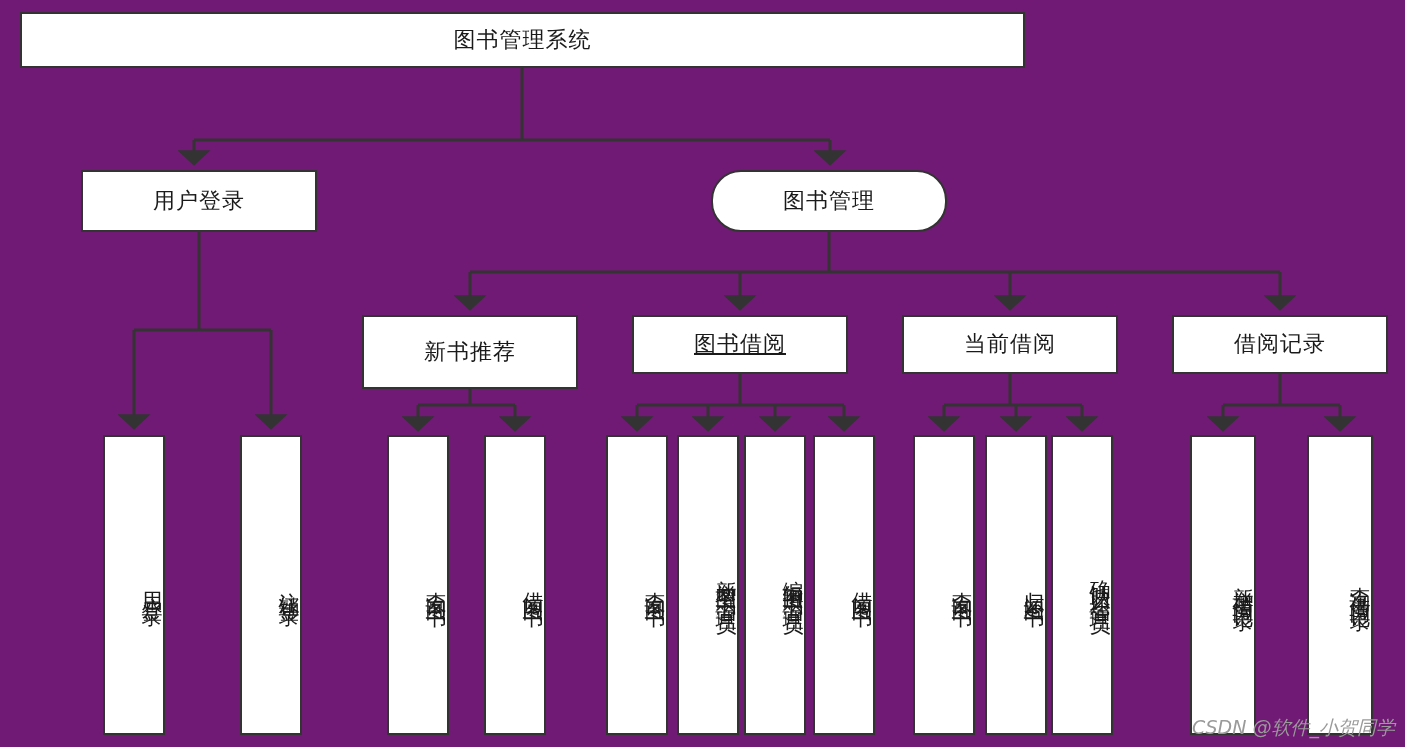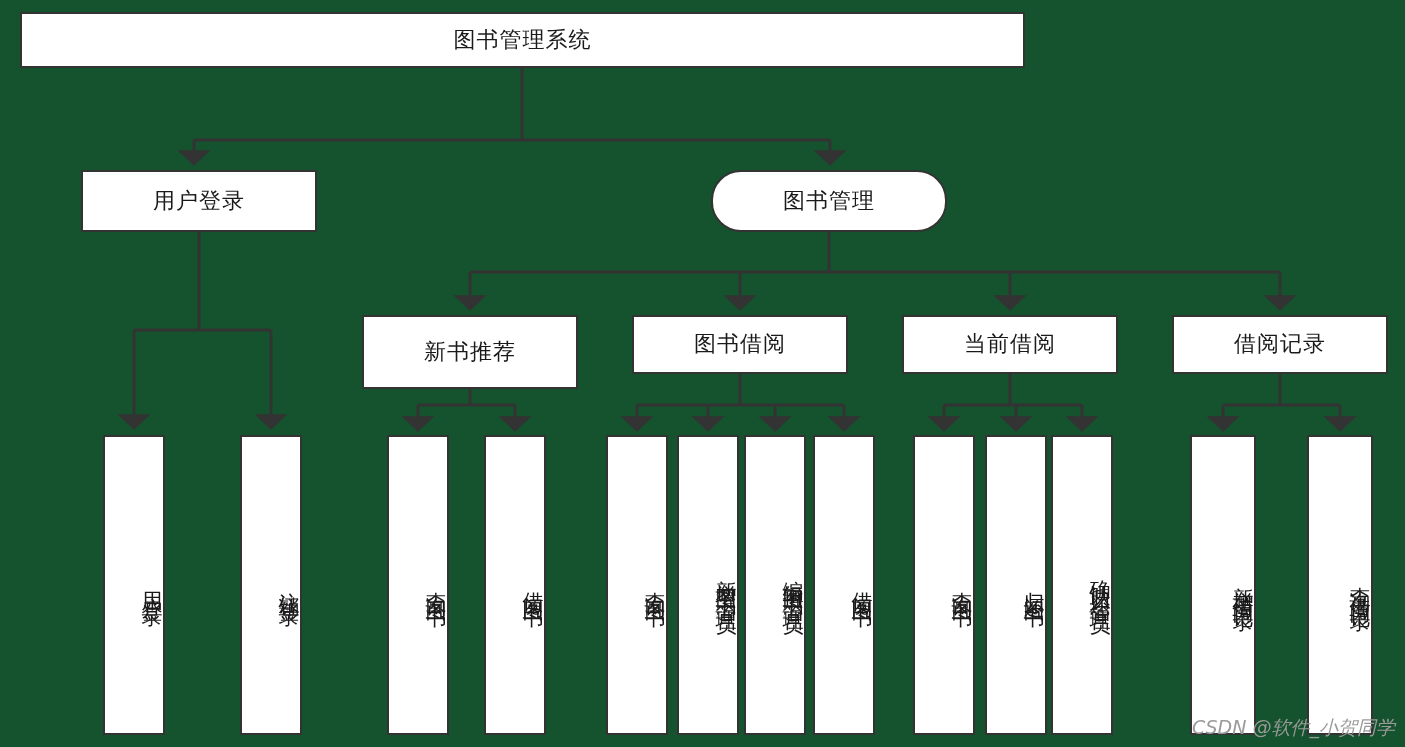--- a/index.html
+++ b/index.html
@@ -4,21 +4,21 @@
 <style>
   html, body {
     margin: 0;
     padding: 0;
     background: #ffffff;
   }
   #canvas {
     position: relative;
     width: 1405px;
     height: 747px;
-    background: #14532d;
+    background: #701a75;
     font-family: "DejaVu Sans", "Liberation Sans", sans-serif;
     overflow: hidden;
   }
   svg.wires {
     position: absolute;
     left: 0;
     top: 0;
     width: 1405px;
     height: 747px;
     pointer-events: none;
@@ -126,21 +126,21 @@
   <div class="node horiz" style="left:81px; top:170px; width:236px; height:62px;">
     <span>用户登录</span>
   </div>
   <div class="node horiz" style="left:711px; top:170px; width:236px; height:62px;border-radius:30px;">
     <span>图书管理</span>
   </div>
 
   <div class="node horiz" style="left:362px; top:315px; width:216px; height:74px;">
     <span>新书推荐</span>
   </div>
-  <div class="node horiz" style="left:632px; top:315px; width:216px; height:59px;">
+  <div class="node horiz" style="left:632px; top:315px; width:216px; height:59px;text-decoration:underline;">
     <span>图书借阅</span>
   </div>
   <div class="node horiz" style="left:902px; top:315px; width:216px; height:59px;">
     <span>当前借阅</span>
   </div>
   <div class="node horiz" style="left:1172px; top:315px; width:216px; height:59px;">
     <span>借阅记录</span>
   </div>
 
   <div class="node vert" style="left:103px; top:435px; width:62px; height:300px;">

